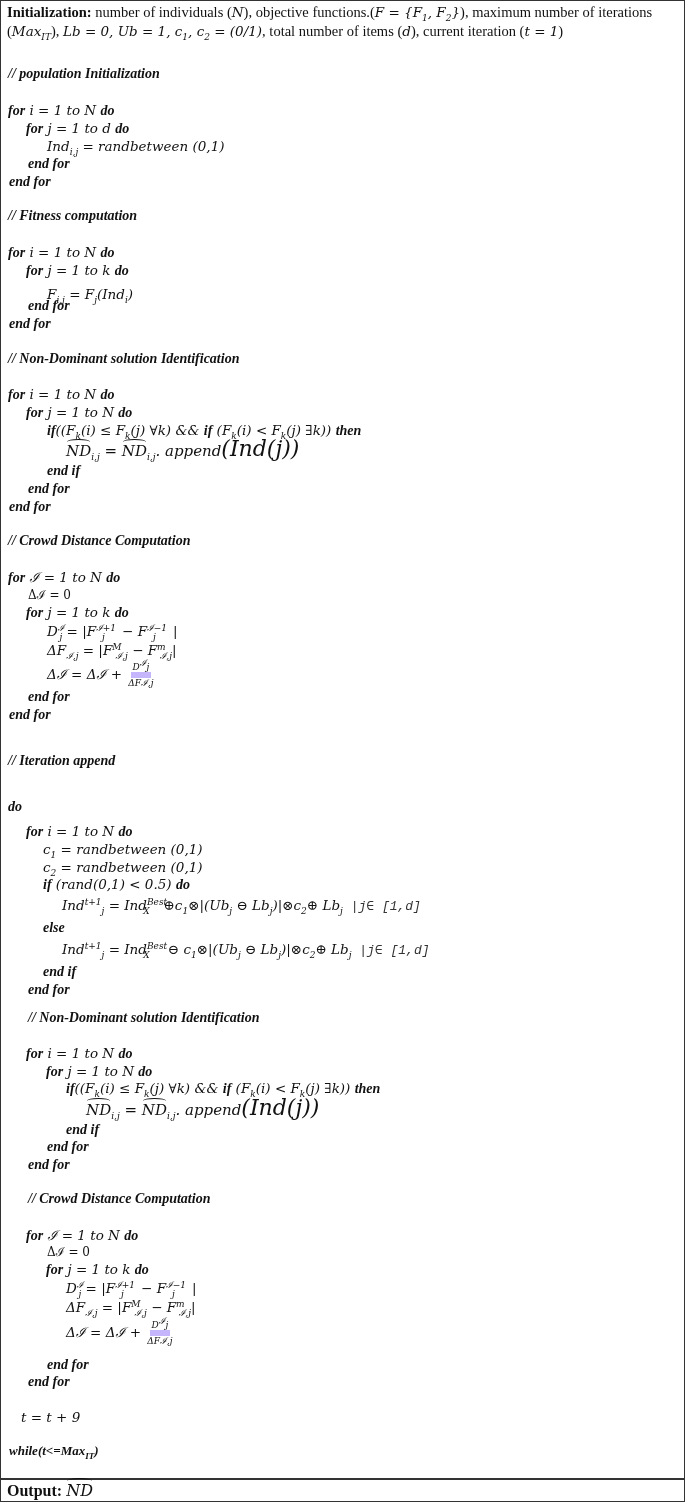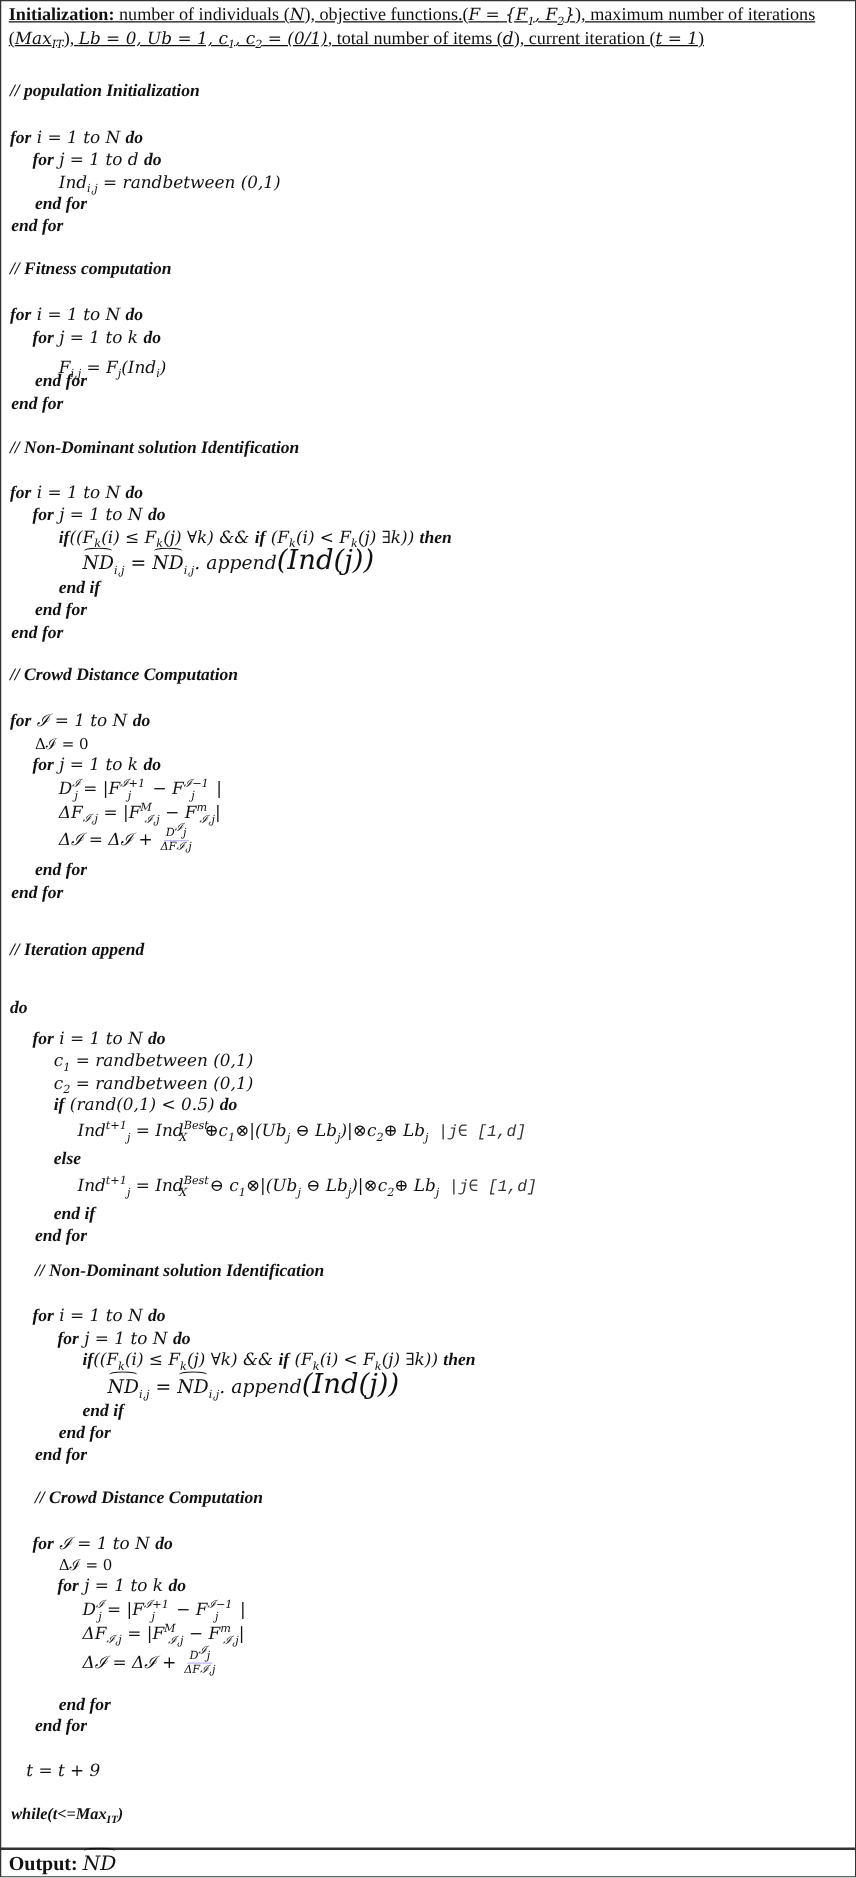--- a/index.html
+++ b/index.html
@@ -2,33 +2,33 @@
 <html><head>
 <meta charset="utf-8">
 <style>
   html, body { margin: 0; padding: 0; background: #ffffff; }
   body { width: 685px; height: 1502px; position: relative; overflow: hidden;
          font-family: "Liberation Serif", "DejaVu Serif", serif; color: #111; }
   .frame { position: absolute; left: 0; top: 0; width: 683px; height: 1500px;
            border: 1px solid #333; }
   .divider { position: absolute; left: 0; right: 0; top: 1478px; border-top: 2px solid #333; }
   .line { position: absolute; white-space: nowrap; font-size: 14px; line-height: 18px; }
-  .init { font-size: 14.5px; line-height: 19px; left: 7px; width: 672px; white-space: normal; text-decoration: underline; }
+  .init { font-size: 14.5px; line-height: 19px; left: 7px; width: 672px; white-space: normal; }
   .b { font-weight: bold; }
   .bi { font-weight: bold; font-style: italic; }
   .m { font-family: "DejaVu Serif", serif; font-style: italic; font-size: 13.5px; }
   .mu { font-family: "DejaVu Serif", serif; font-size: 12px; }
   .mono { font-family: "Liberation Mono", "DejaVu Sans Mono", monospace; font-size: 13px; color: #333; }
   sub, sup { font-size: 9px; line-height: 0; }
   .hat { position: relative; display: inline-block; }
   .hat::before { content: ""; position: absolute; left: 1px; right: 1px; top: -3px; height: 5px;
                  border-top: 1px solid #111; border-radius: 50% 50% 0 0; }
   .frac { display: inline-flex; flex-direction: column; align-items: center; vertical-align: middle;
           font-size: 9px; line-height: 10px; margin-left: 2px; }
-  .frac .num { border-bottom: 1px solid #c4b5fd; padding: 0 2px; }
+  .frac .num { border-bottom: 6px solid #c4b5fd; padding: 0 2px; }
   .big { font-size: 22px; }
   .output { position: absolute; left: 7px; top: 1481px; font-size: 16px; line-height: 20px; }
 </style>
 </head>
 <body>
 
 <div class="frame"></div>
 <div class="divider"></div>
 
 <div class="line init" style="top:3px;">

